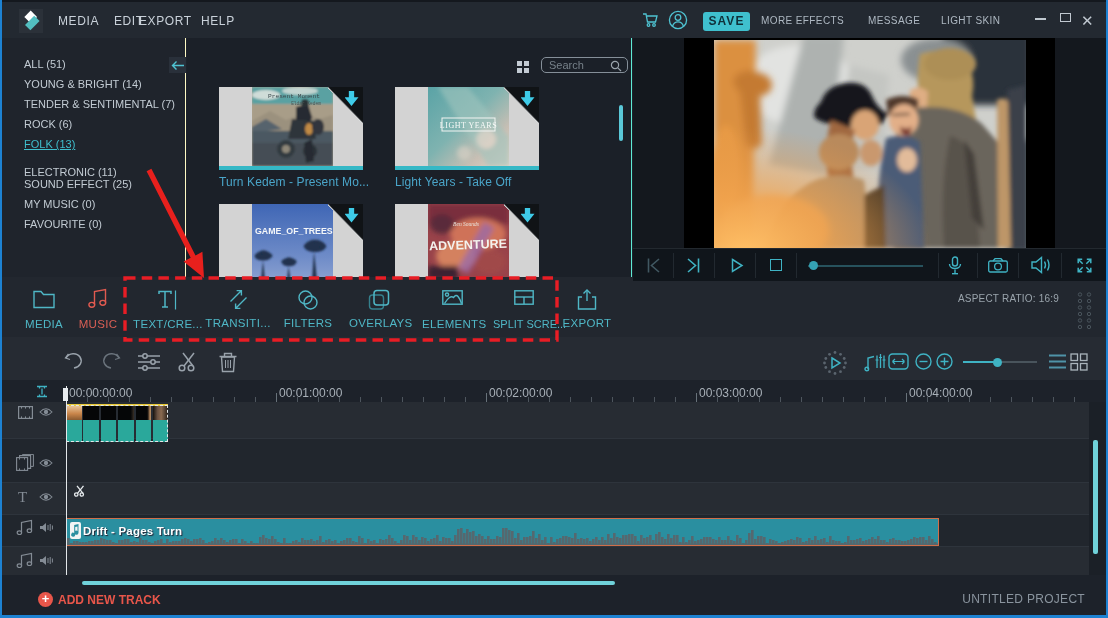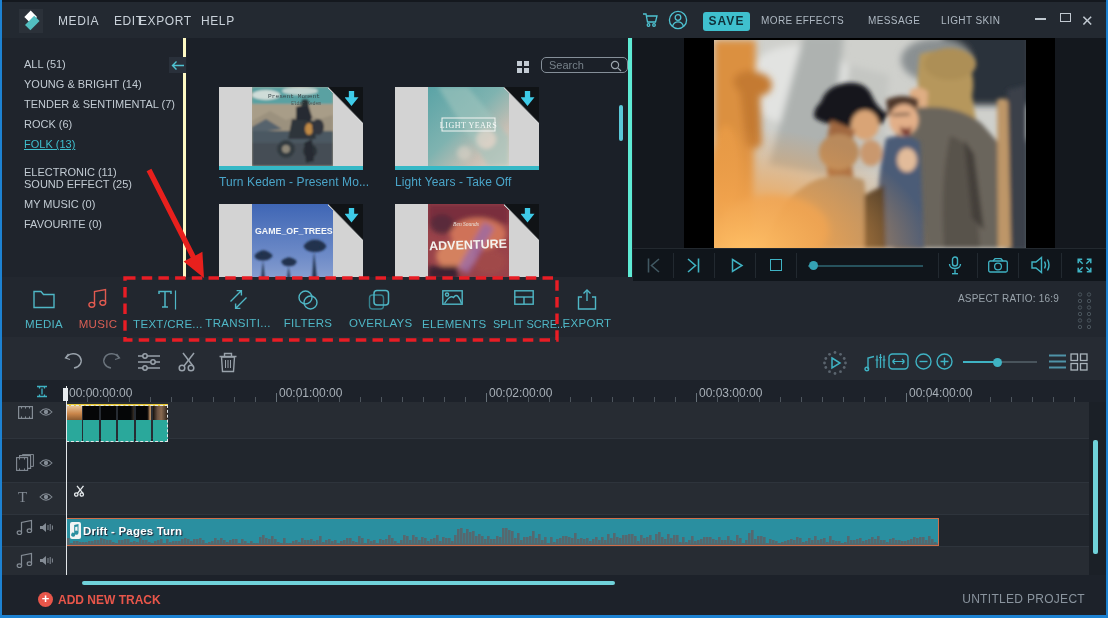--- a/index.html
+++ b/index.html
@@ -11,25 +11,25 @@
 #bR { right:0; top:0; width:2px; height:618px; background:#1d82d2; z-index:99; }
 #bB { left:0; bottom:0; width:1108px; height:3px; background:#1d82d2; z-index:99; }
 
 #titlebar { left:2px; top:2px; width:1104px; height:36px; background:#232931; }
 #topstrip { left:2px; top:0; width:1104px; height:4px; background:#14181e; }
 #logo { left:17px; top:7px; width:24px; height:24px; background:#2b3139; }
 .menu { top:12px; color:#c9d1d9; font-size:12px; letter-spacing:0.6px; }
 .tr-label { top:13px; color:#aeb8c2; font-size:10px; letter-spacing:0.4px; }
 #savebtn { left:701px; top:10px; width:47px; height:19px; background:#3fc0ce; border-radius:3px; color:#103039; font-size:12px; font-weight:bold; letter-spacing:1px; text-align:center; line-height:19px; }
 
-#leftpanel { left:2px; top:38px; width:184px; height:239px; background:#1f242c; border-right:3px solid #fef9c3; }
+#leftpanel { left:2px; top:38px; width:184px; height:239px; background:#1f242c; border-right:1px solid #fef9c3; }
 .cat { position:absolute; left:22px; color:#c2cbd3; font-size:11px; letter-spacing:0; white-space:nowrap; }
 #backbtn { left:167px; top:19px; width:17px; height:16px; background:#29303a; text-align:center; }
 
-#midpanel { left:187px; top:38px; width:445px; height:242px; background:#1b2028; border-right:4px solid #5eead4; overflow:hidden; }
+#midpanel { left:187px; top:38px; width:445px; height:242px; background:#1b2028; border-right:1px solid #5eead4; overflow:hidden; }
 #search { left:354px; top:19px; width:87px; height:16px; border:1px solid #858f99; border-radius:5px; color:#768089; font-size:11px; line-height:14px; padding-left:7px; }
 .card { position:absolute; width:144px; height:83px; background:#d3d3d3; }
 .cardteal { position:absolute; left:0; bottom:0; width:144px; height:4px; background:#35b8c6; }
 .card { overflow:hidden; }
 .fold { position:absolute; right:0; top:0; width:35px; height:36px;
   background: linear-gradient(to top right, transparent 48%, #dcdedf 48.5%, #101316 51.5%);
 }
 .fold::after { content:""; position:absolute; right:4.5px; top:4px; width:14px; height:15px; background:#3ecbe8;
   clip-path: polygon(31% 0, 69% 0, 69% 42%, 100% 42%, 50% 100%, 0 42%, 31% 42%); }
 .cardtitle { position:absolute; color:#4aa5c9; font-size:12px; letter-spacing:0.1px; white-space:nowrap; }

